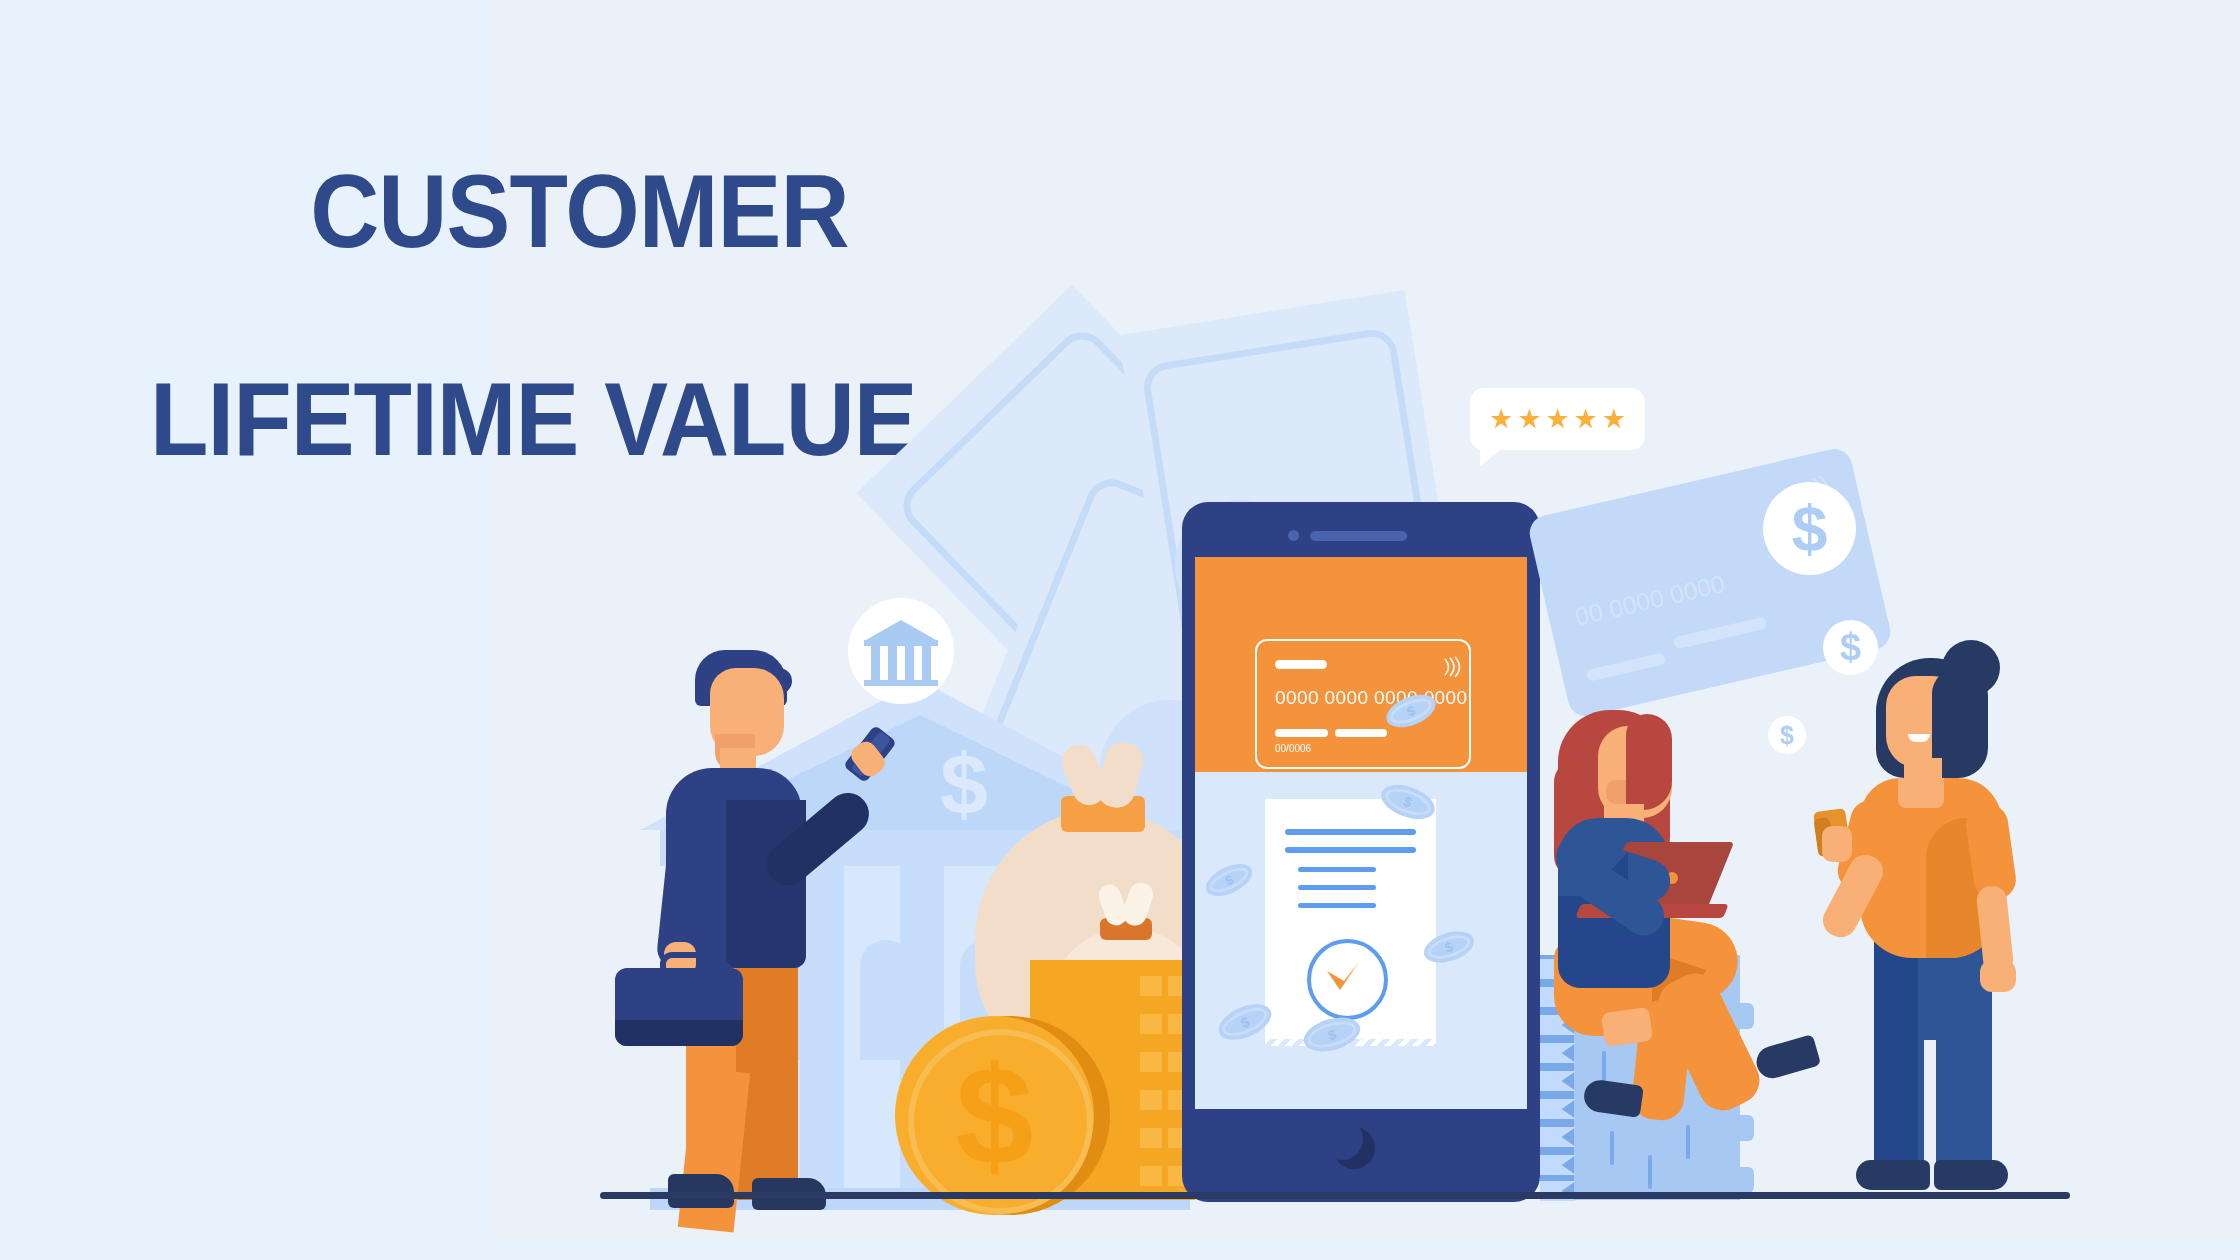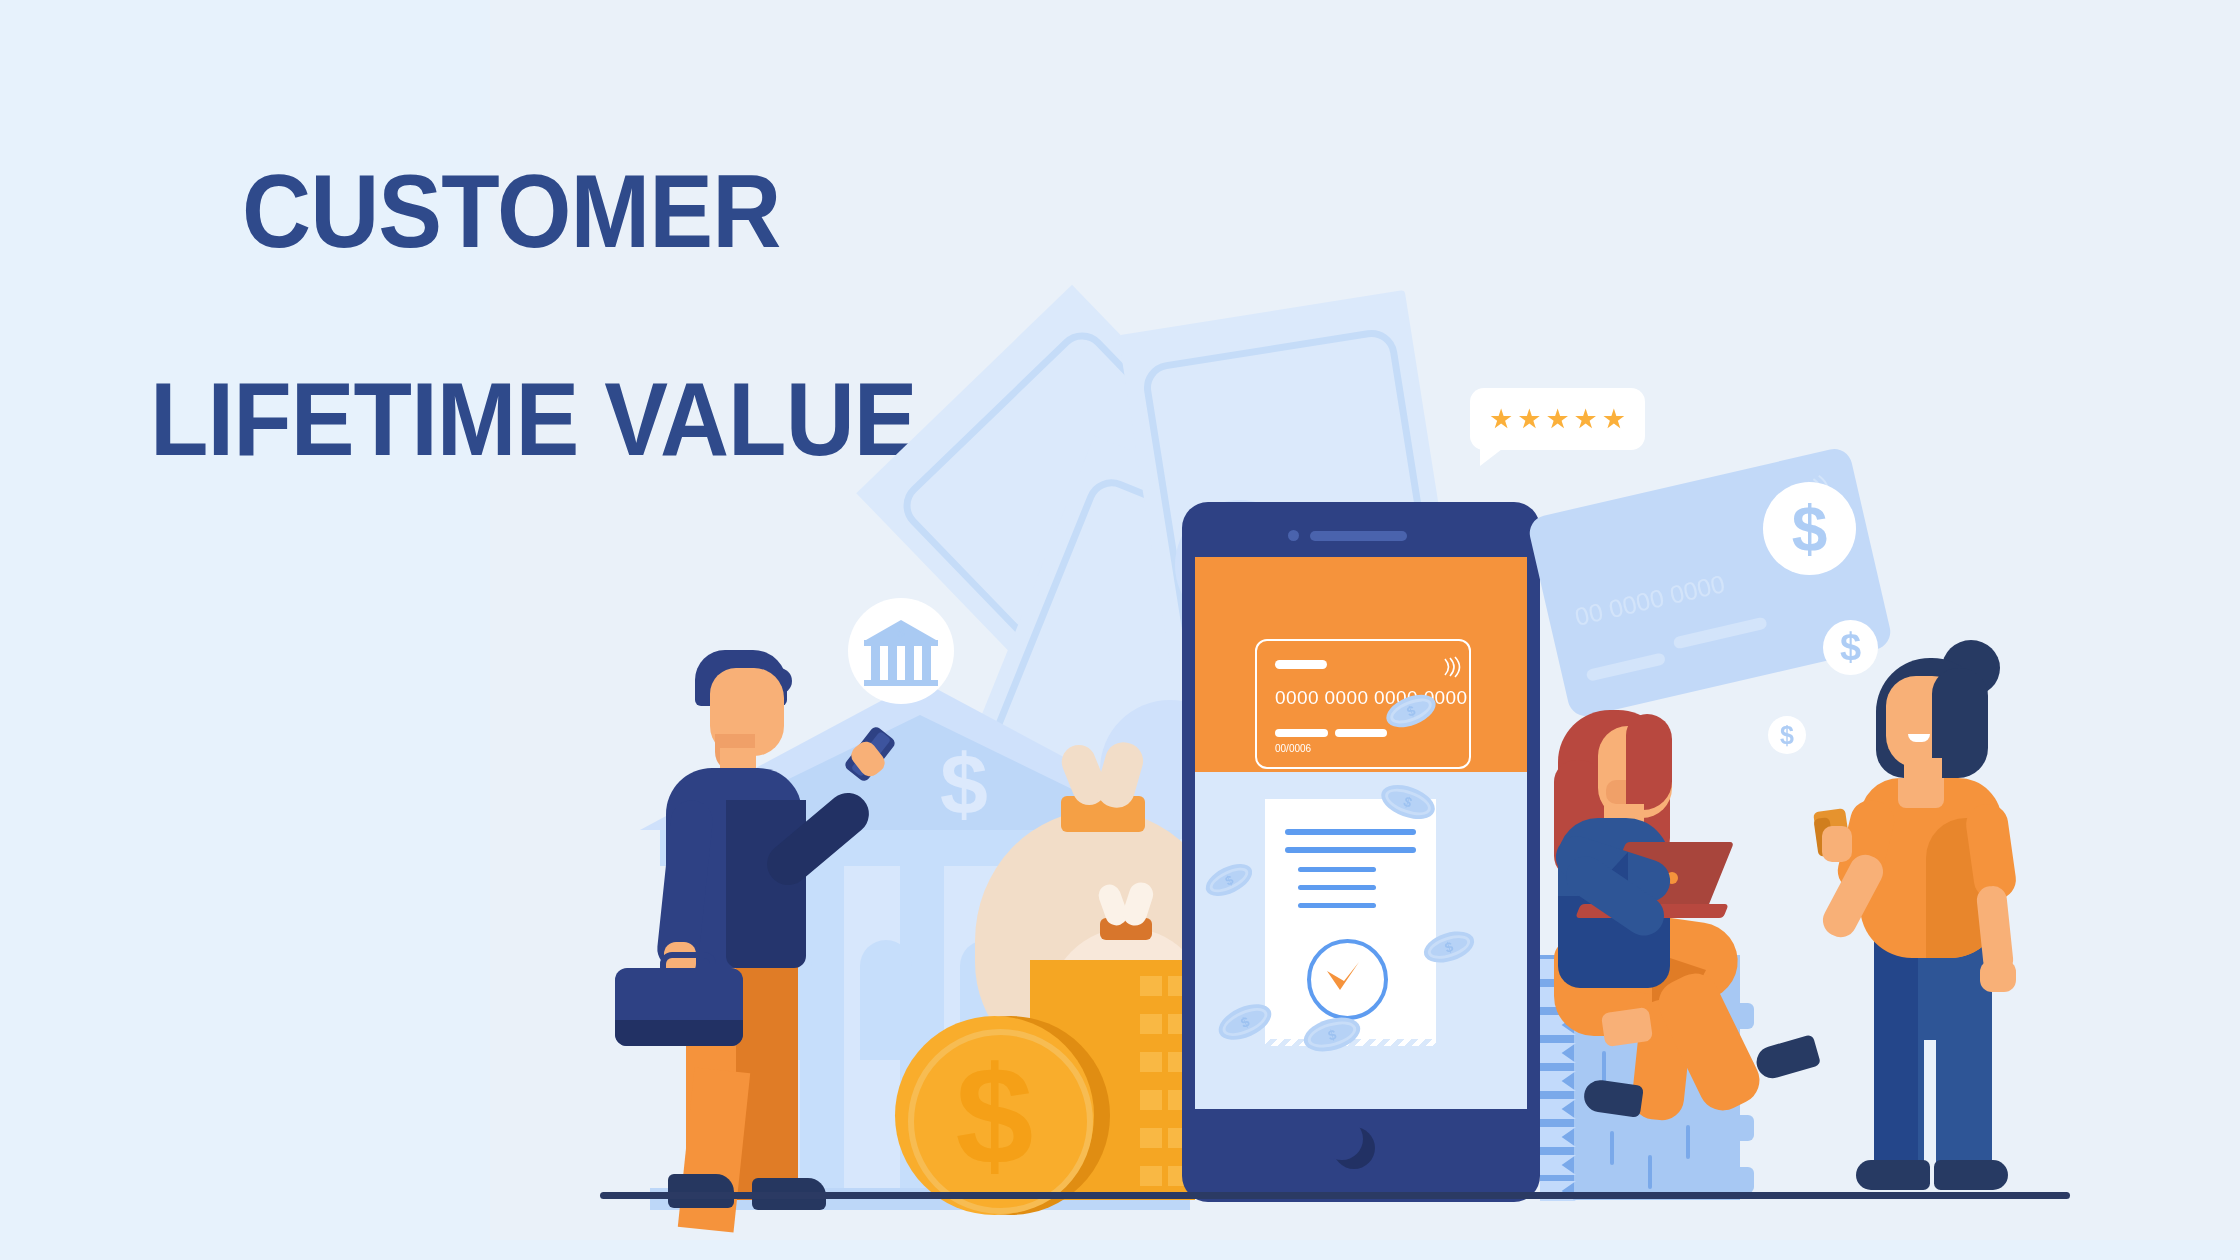--- a/index.html
+++ b/index.html
@@ -1,17 +1,17 @@
 <!DOCTYPE html>
 <html><head>
 <meta charset="utf-8">
 <style>
   html,body{margin:0;padding:0;background:#e8f3fc;}
   body{font-family:"Liberation Sans",sans-serif;}
-  .stage{position:relative;width:2240px;height:1260px;overflow:hidden;background:#e7f2fc;}
+  .stage{position:relative;width:2240px;height:1260px;overflow:hidden;background:#e7f2fc;text-align:center;}
 
   
   .panel-right{position:absolute;left:490px;top:0;width:1750px;height:1240px;background:#eaf1f9;}
   .floor-line{position:absolute;left:600px;top:1192px;width:1470px;height:7px;background:#2b3a63;border-radius:4px;}
 
   
   .title{position:absolute;left:150px;top:55px;color:#2f4a8b;font-weight:bold;
          font-family:"Liberation Sans Narrow","Liberation Sans",sans-serif;
          font-size:104px;line-height:1.0;letter-spacing:-1px;
          transform:scaleX(.92);transform-origin:left top;white-space:pre-line;}

